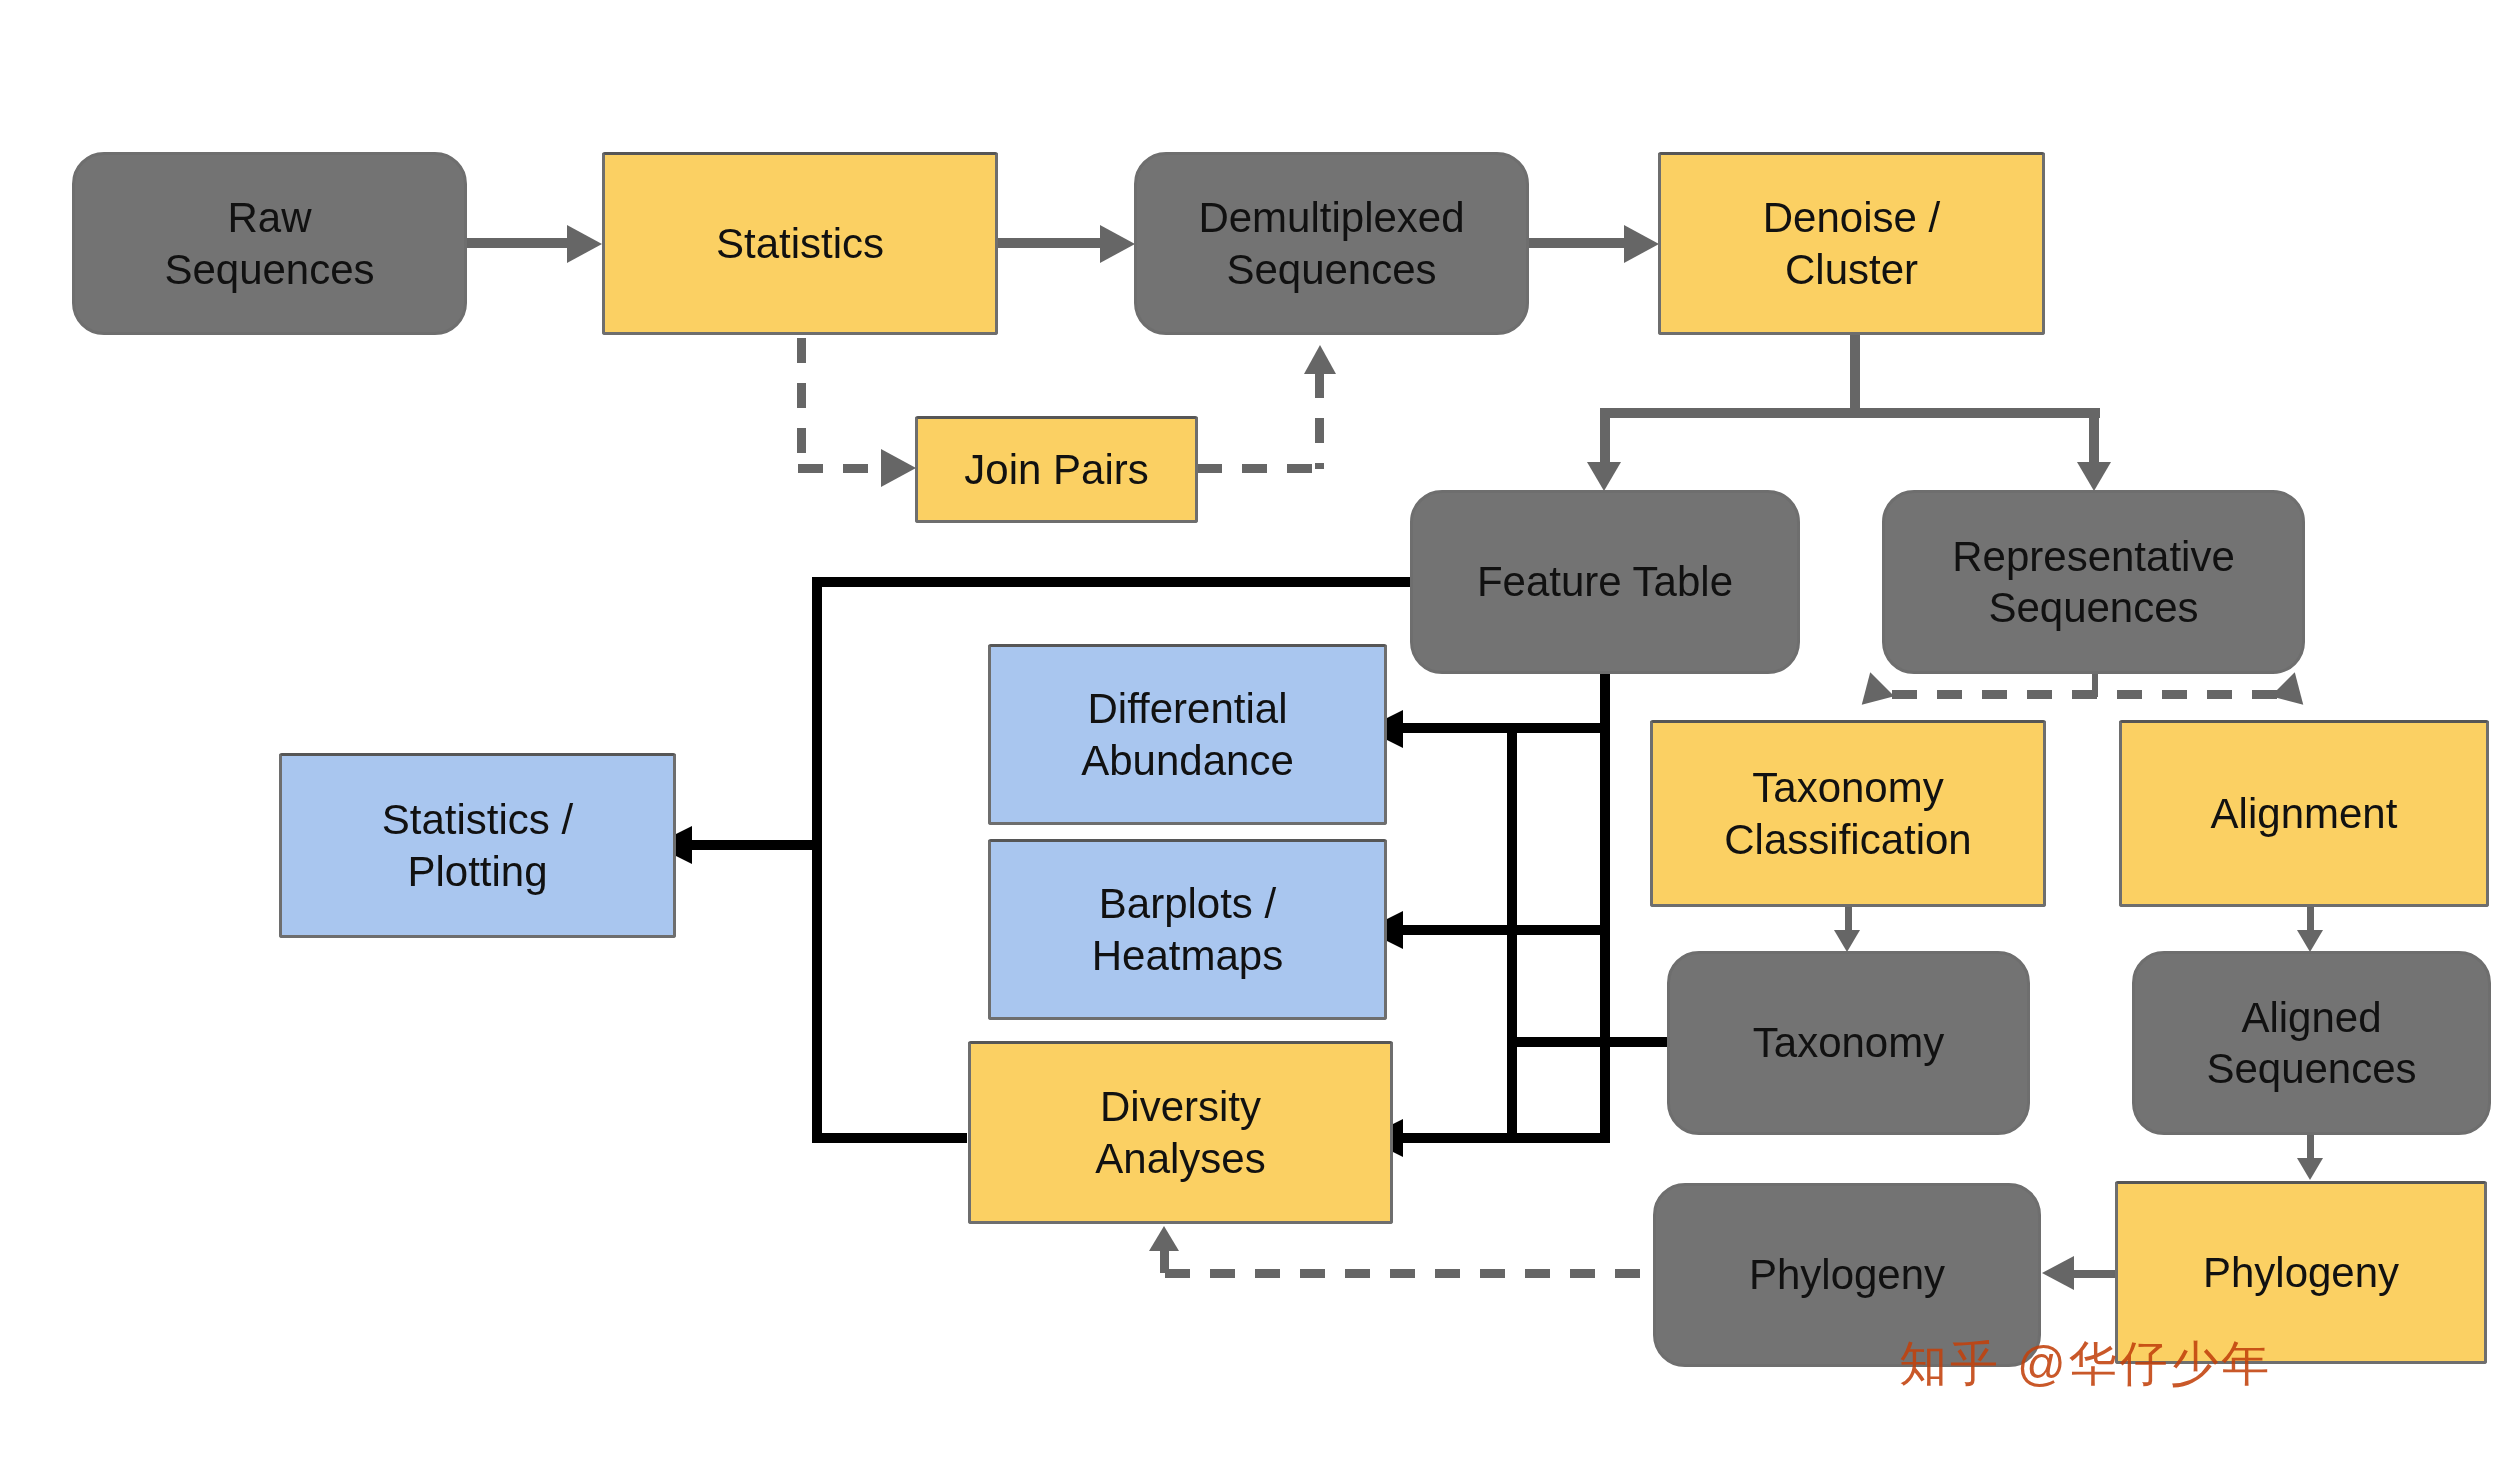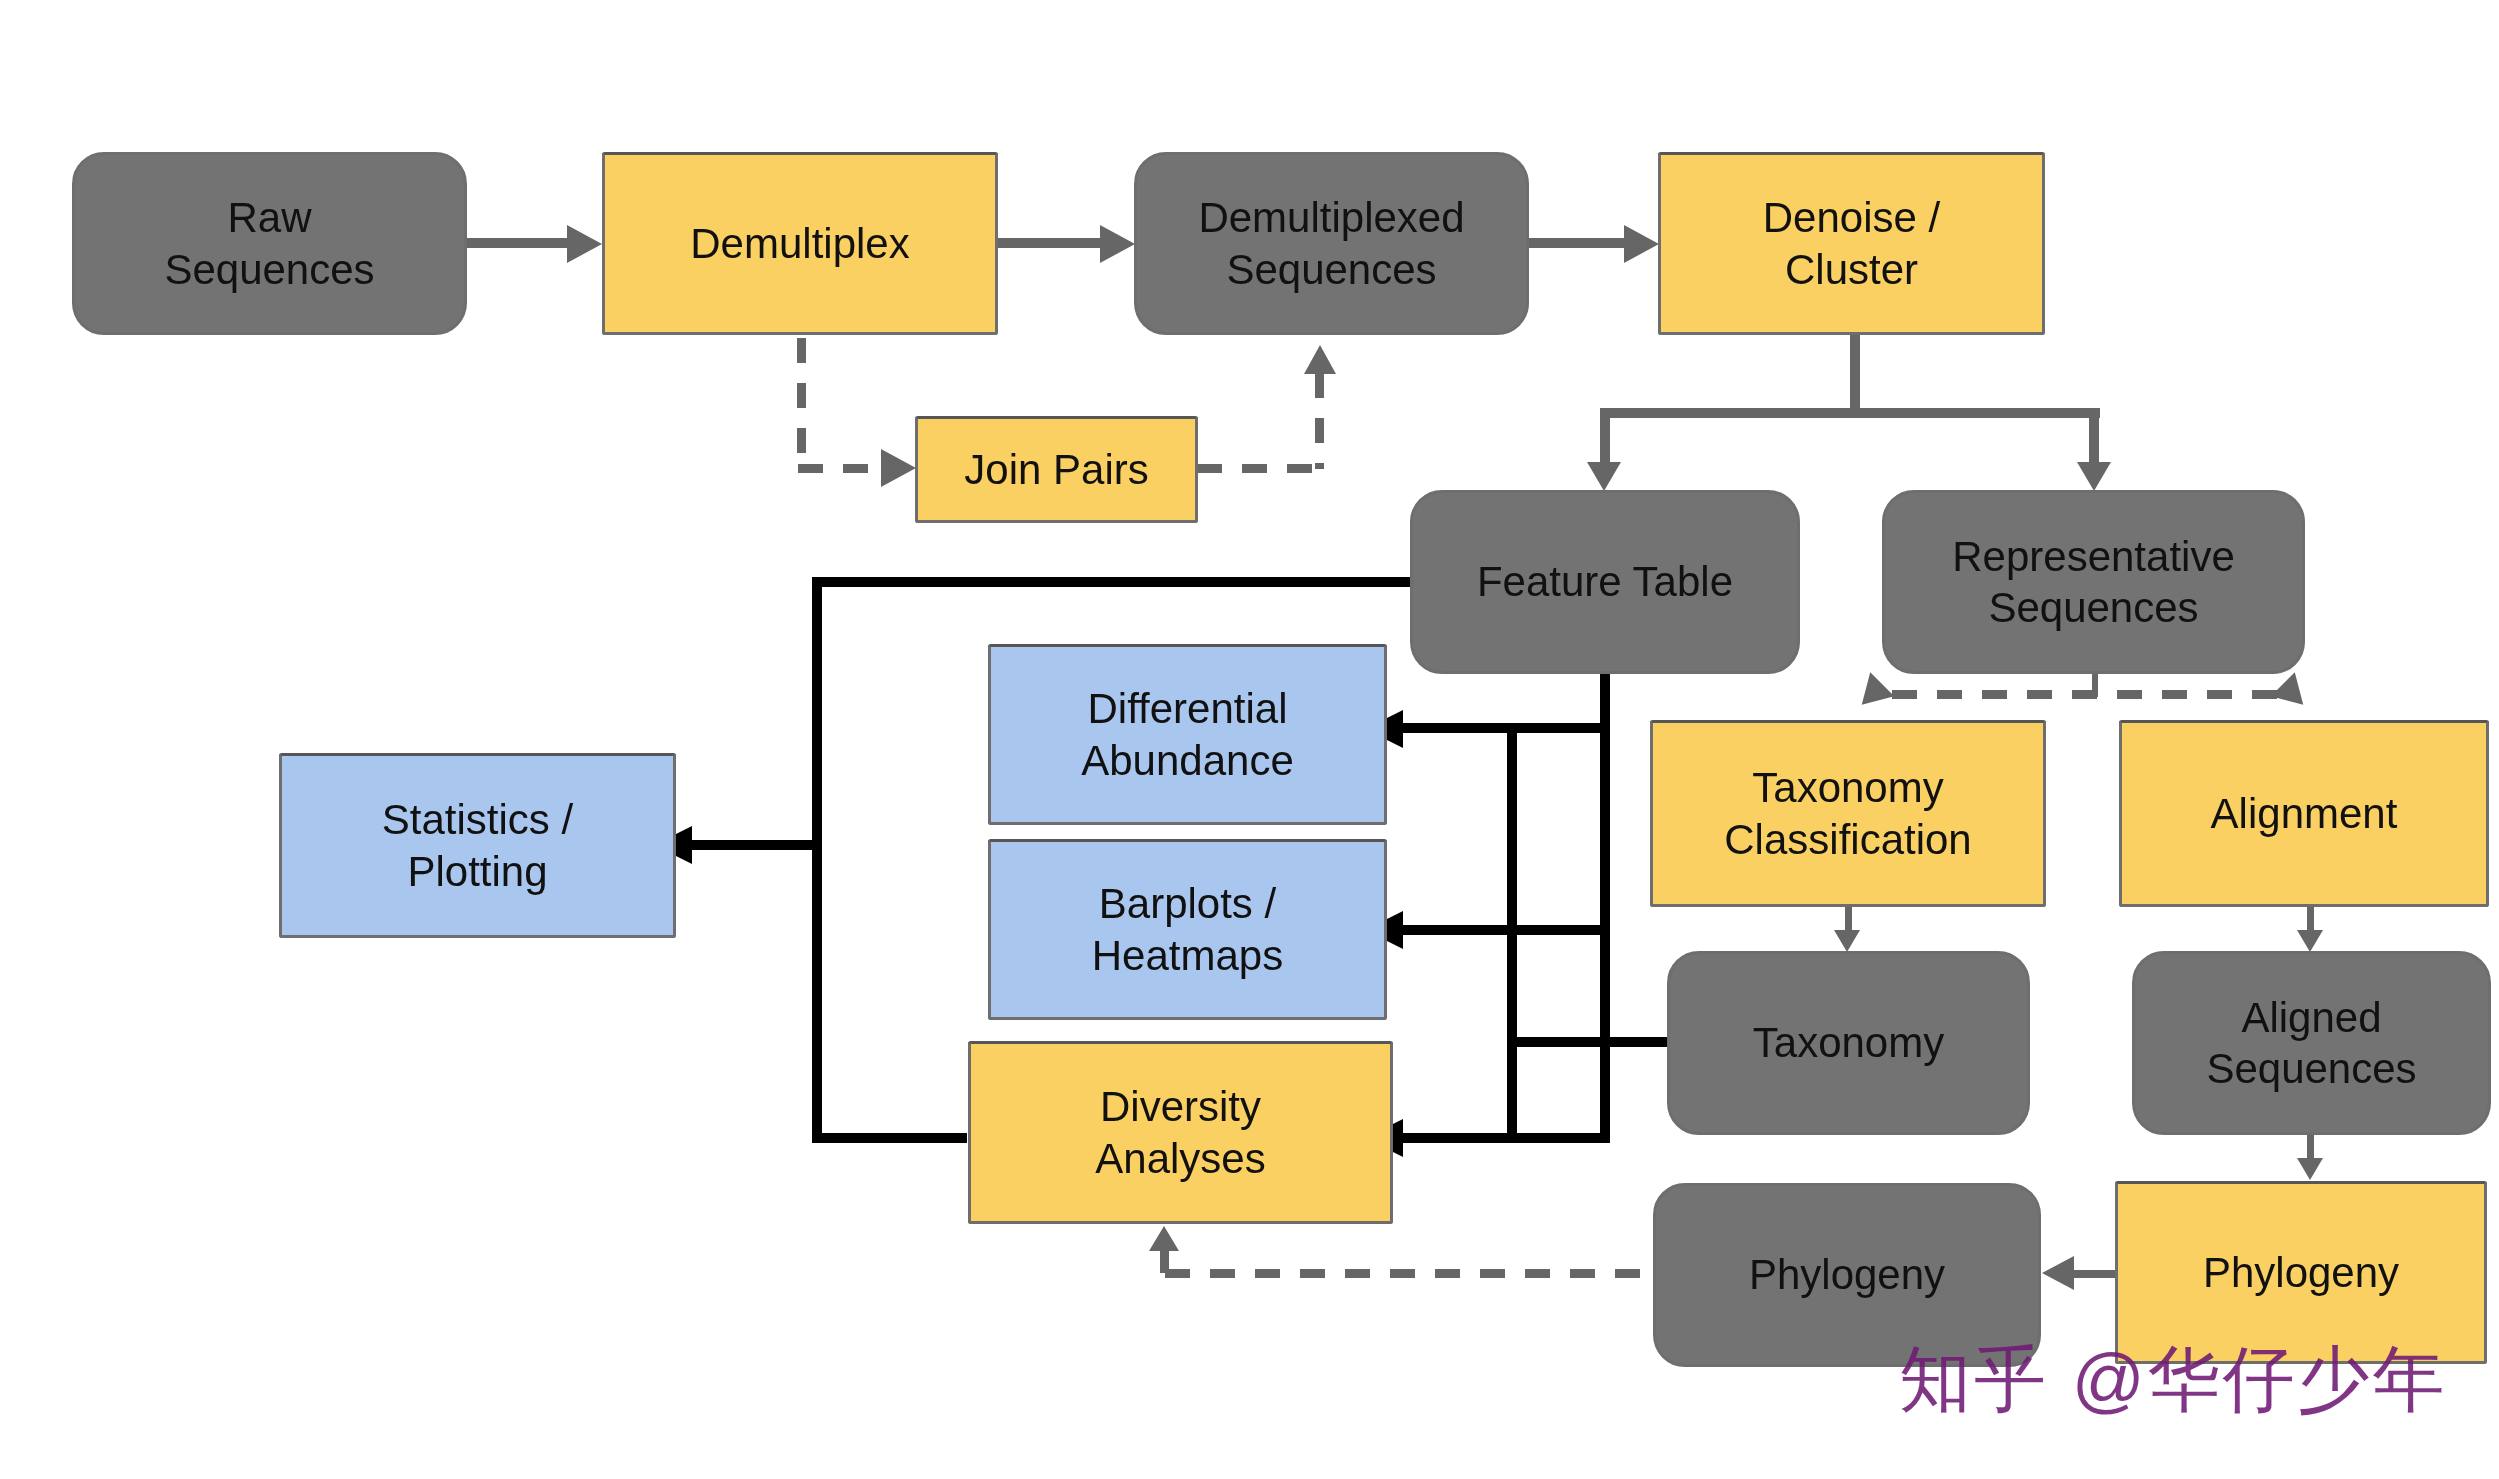--- a/index.html
+++ b/index.html
@@ -42,22 +42,22 @@
   .ah-down-gray{border-left:17.4px solid transparent;border-right:17.4px solid transparent;border-top:29px solid #666;}
   .ah-down-gray-sm{border-left:13.8px solid transparent;border-right:13.8px solid transparent;border-top:22px solid #666;}
   .ah-up-gray{border-left:16.7px solid transparent;border-right:16.7px solid transparent;border-bottom:29px solid #666;}
   .ah-up-gray-sm{border-left:15px solid transparent;border-right:15px solid transparent;border-bottom:25px solid #666;}
   .ah-left-black{border-top:19px solid transparent;border-bottom:19px solid transparent;border-right:38px solid #000;}
   .rot45{transform:rotate(45deg);}
   .rotm45{transform:rotate(-45deg);}
   #watermark{
     position:absolute;
     left:1899px;top:1332px;
-    font-size:72px;
-    color:#701a75;
+    font-size:48px;
+    color:#c2410c;
     opacity:0.88;
     z-index:9;
     letter-spacing:2.9px;
     white-space:nowrap;
   }
 </style>
 </head>
 <body>
 
 <div id="canvas">
@@ -152,21 +152,21 @@
   </div>
   <div>
     <div class="hline black" style="left:1507px;top:1037px;width:161px;height:10px;"></div>
   </div>
 
   <div class="node green" style="left:72px;top:152px;width:395px;height:183px;">
     <span class="label">Raw
 Sequences</span>
   </div>
   <div class="node yellow" style="left:602px;top:152px;width:396px;height:183px;">
-    <span class="label">Demultiplex</span>
+    <span class="label">Statistics</span>
   </div>
   <div class="node green" style="left:1134px;top:152px;width:395px;height:183px;">
     <span class="label">Demultiplexed
 Sequences</span>
   </div>
   <div class="node yellow" style="left:1658px;top:152px;width:387px;height:183px;">
     <span class="label">Denoise /
 Cluster</span>
   </div>
   <div class="node yellow" style="left:915px;top:416px;width:283px;height:107px;">

